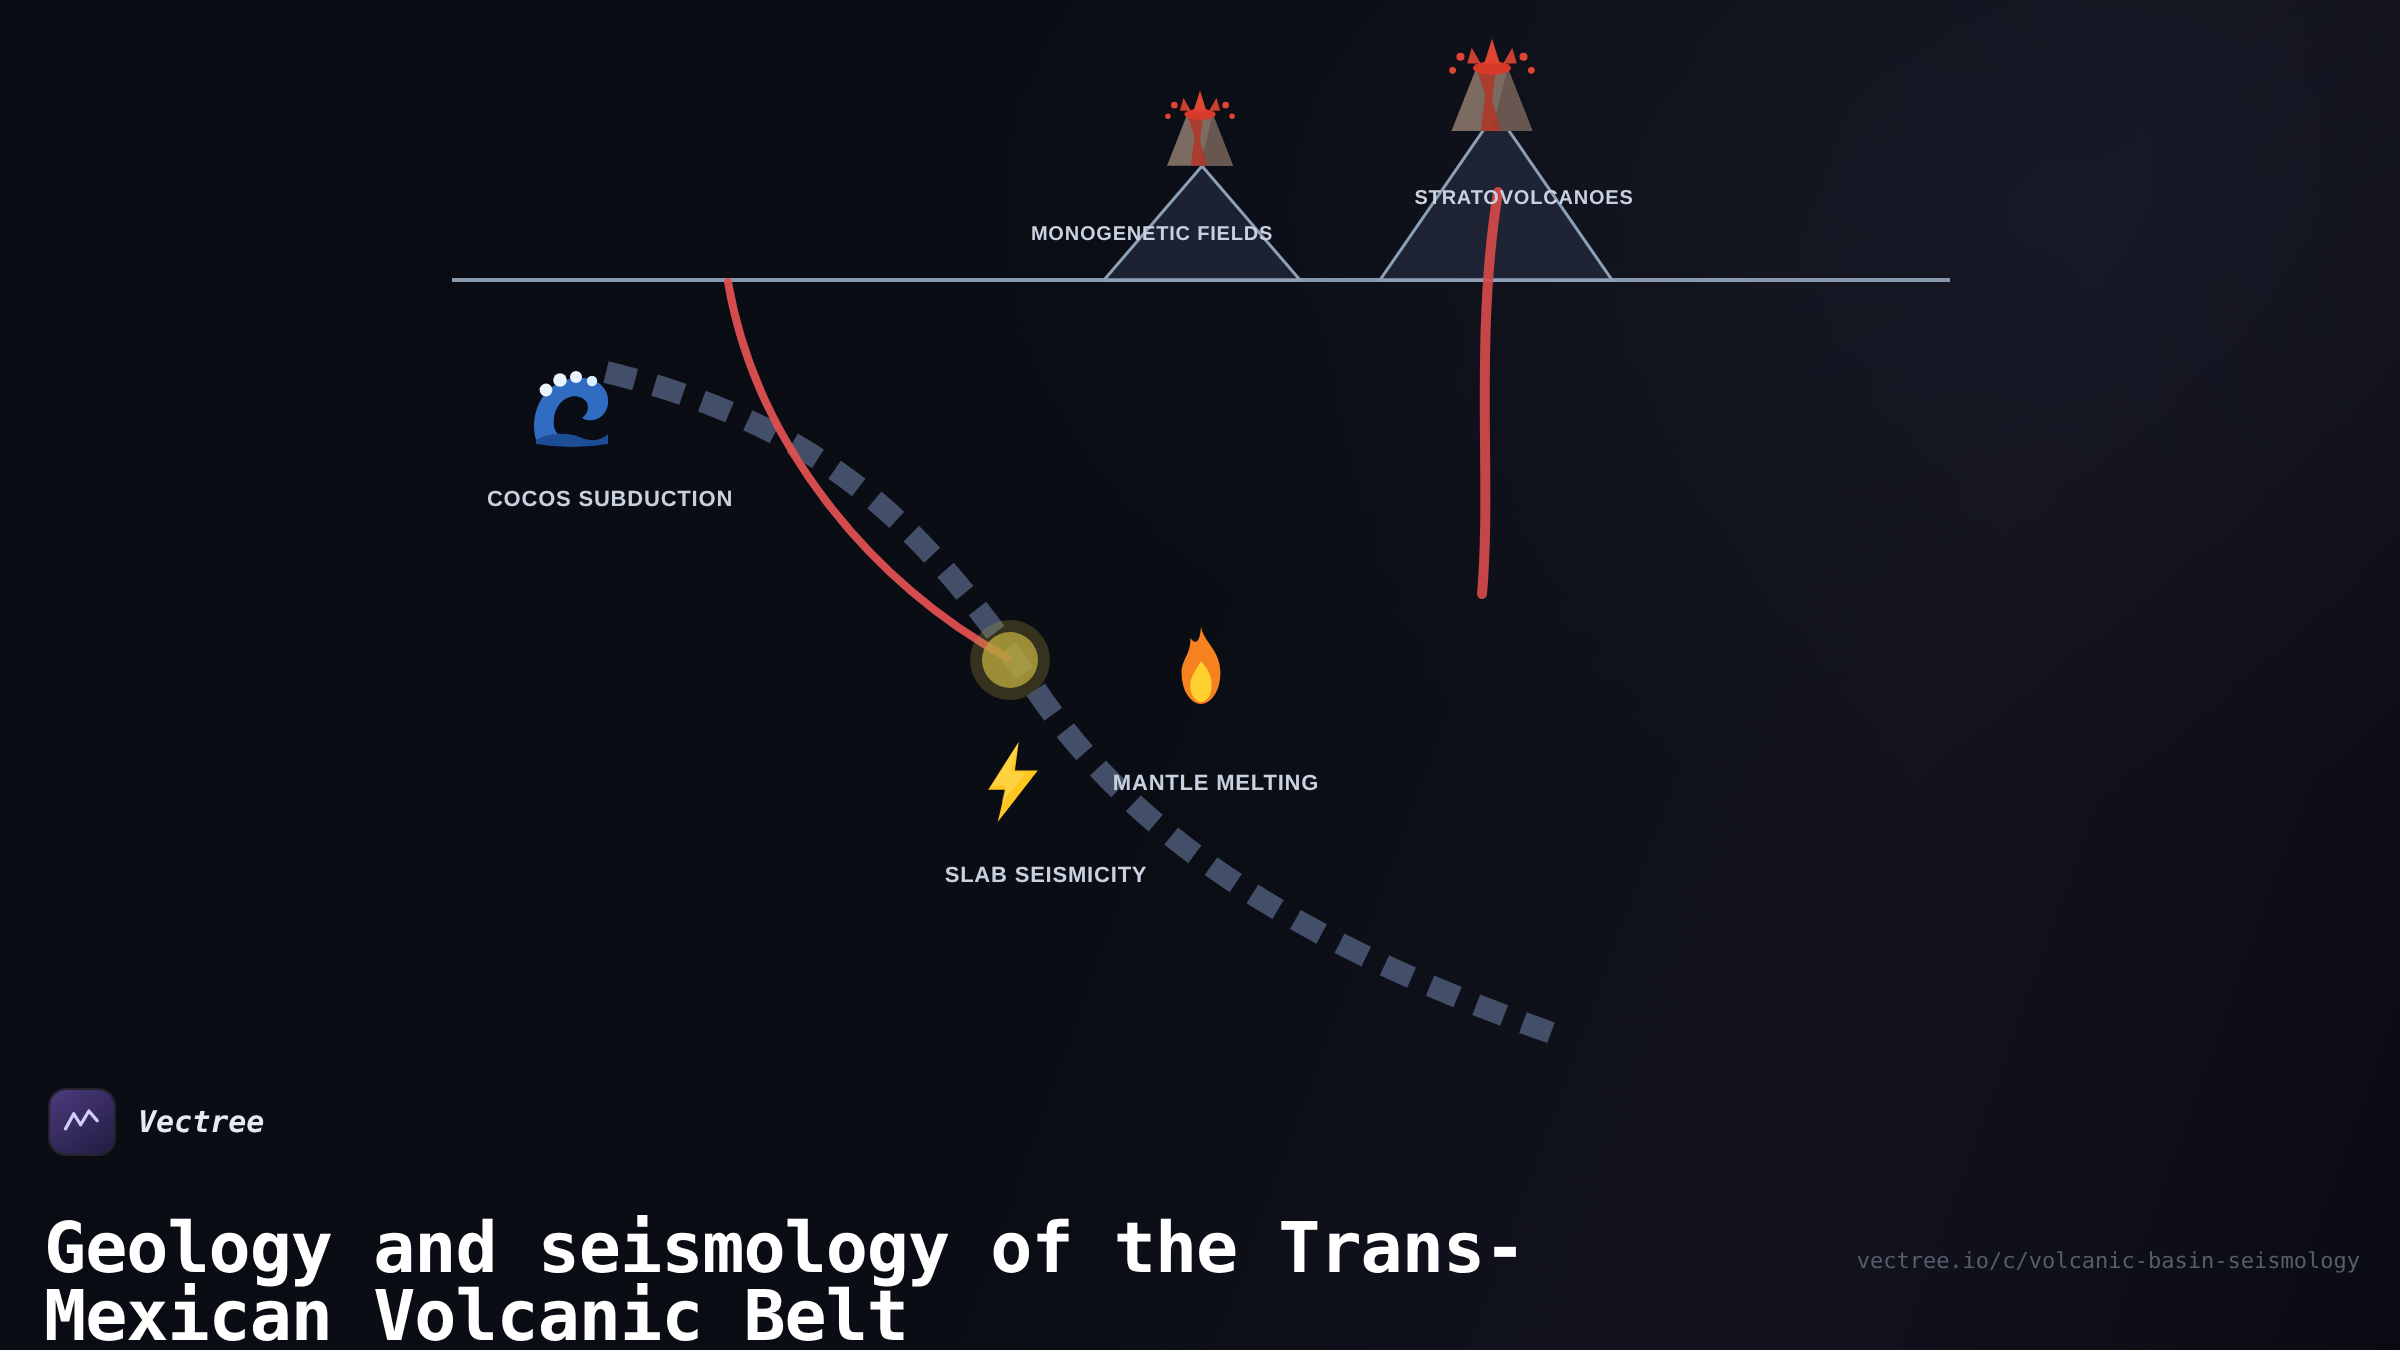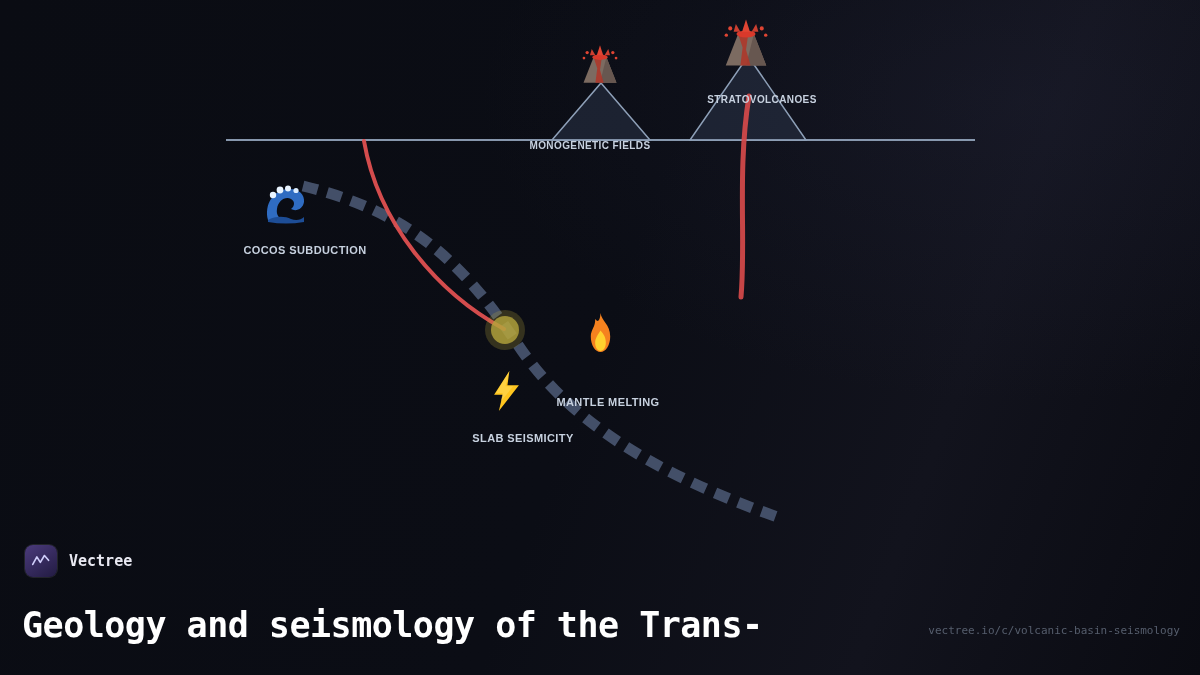--- a/index.html
+++ b/index.html
@@ -10,38 +10,38 @@
       linear-gradient(110deg,#0a0c13 0%,#0b0d15 50%,#12131d 76%,#0a0b12 100%);
     font-family:"Liberation Sans",sans-serif;
   }
   .scene{position:absolute;left:0;top:0;}
   .icon{position:absolute;line-height:0;}
   .label{
     position:absolute;transform:translateX(-50%);
     color:#c7d1df;font-weight:bold;font-size:11px;letter-spacing:.4px;white-space:nowrap;
   }
   .label.sm{font-size:10px;}
-  .lbl-mono{left:590px;top:112px;margin-top:28px;}
+  .lbl-mono{left:576px;top:112px;}
   .lbl-strato{left:762px;top:94px;text-align:right;}
   .lbl-cocos{left:305px;top:244px;}
-  .lbl-mantle{left:608px;top:396px;}
+  .lbl-mantle{left:608px;top:386px;}
   .lbl-seis{left:507px;top:432px;margin-left:16px;}
   .ic-mono{left:578px;top:44px;}
   .ic-strato{left:719px;top:18px;}
   .ic-wave{left:263px;top:183px;}
   .ic-fire{left:584px;top:312px;}
   .ic-bolt{left:491px;top:370px;}
   .brand-row{position:absolute;left:25px;top:545px;display:flex;align-items:center;gap:12px;}
   .logo{
     width:32px;height:32px;border-radius:8px;
     background:linear-gradient(145deg,#4b3b7c,#221b42);
     display:flex;align-items:center;justify-content:center;
     box-shadow:0 0 0 1px rgba(255,255,255,0.10);
   }
-  .brand-name{font-family:"DejaVu Sans Mono",monospace;font-weight:bold;font-size:15px;color:#e9e9f2;}
+  .brand-name{font-family:"DejaVu Sans Mono",monospace;font-weight:bold;font-size:15px;color:#e9e9f2;font-style:italic;}
   .title{
     position:absolute;left:22px;top:580px;
     font-family:"DejaVu Sans Mono",monospace;font-weight:bold;
     font-size:35px;line-height:34px;color:#ffffff;letter-spacing:-0.5px;white-space:nowrap;margin-top:28px;
   }
   .url{
     position:absolute;right:20px;top:624px;
     font-family:"DejaVu Sans Mono",monospace;font-size:11px;color:#565e6d;
   }
 </style>
@@ -135,17 +135,18 @@
     <div class="logo">
       <svg viewBox="0 0 32 32" width="22" height="22">
         <polyline points="4,21 10,10 15,18 21,8 27,15" fill="none" stroke="#cfcdfa" stroke-width="2.4" stroke-linecap="round" stroke-linejoin="round"></polyline>
       </svg>
     </div>
     <div class="brand-name">Vectree</div>
   </div>
 
   <div class="title">
     <div>Geology and seismology of the Trans-</div>
+    <div>Mexican Volcanic Belt</div>
   </div>
 
   <div class="url">vectree.io/c/volcanic-basin-seismology</div>
 
 </div>
 
 </body></html>

